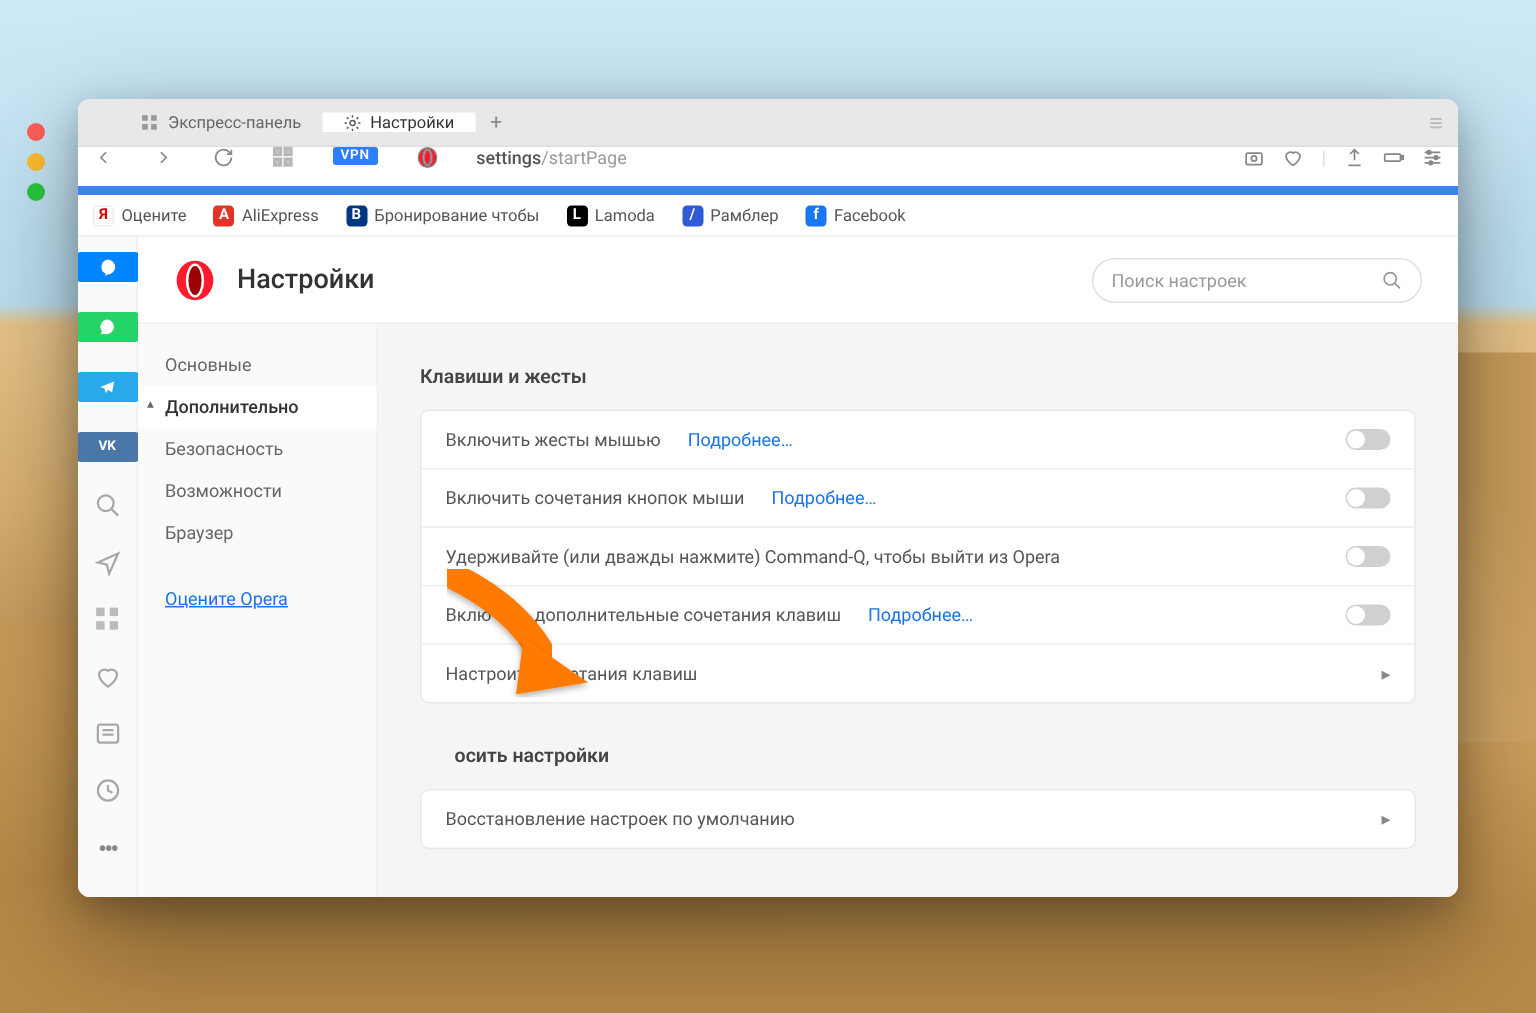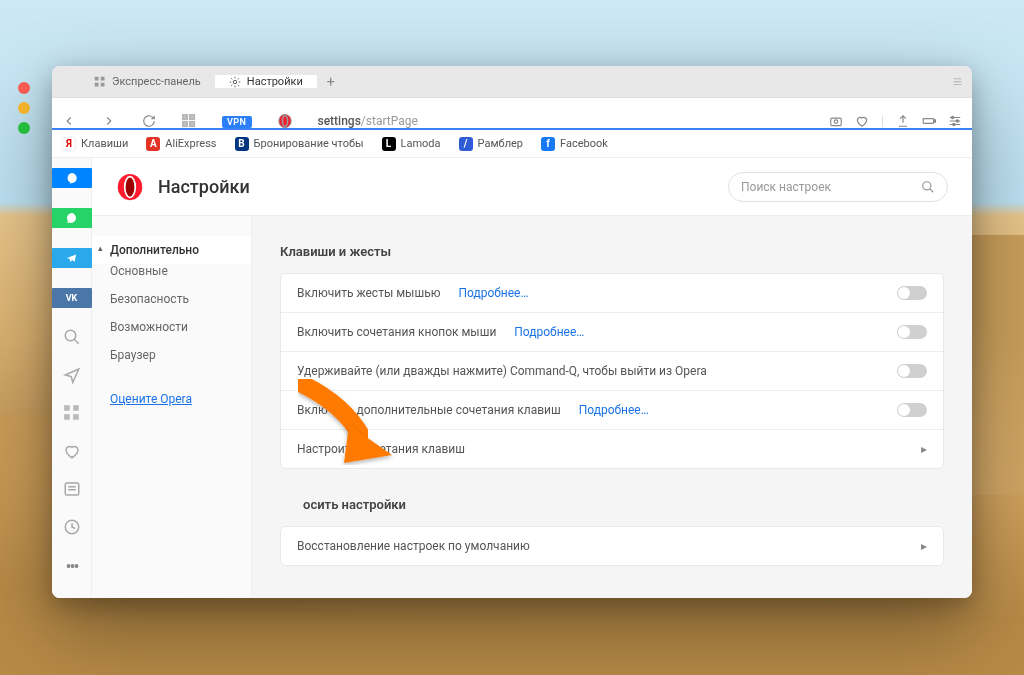--- a/index.html
+++ b/index.html
@@ -9,21 +9,21 @@
 .dune2{position:absolute;right:0;bottom:180px;width:45%;height:260px;background:radial-gradient(120% 100% at 0% 100%,#e8c185 0%,#dfb273 50%,#c99e5b 100%);border-radius:0 0 0 120px}
 .window{position:absolute;left:52px;top:66px;width:920px;height:532px;background:#fafafa;border-radius:8px;box-shadow:0 30px 80px rgba(0,0,0,.35),0 8px 24px rgba(0,0,0,.25);overflow:hidden;display:flex;flex-direction:column}
 .window-ctrl{position:absolute;left:18px;top:82px;display:flex;flex-direction:column;gap:8px}
 .dot{width:12px;height:12px;border-radius:50%}
 .dot.red{background:#fe5f57}.dot.yel{background:#febc2e}.dot.grn{background:#29c840}
 .tabbar{height:32px;background:#e8e8e8;display:flex;align-items:center;padding-left:28px;border-bottom:1px solid #ddd}
 .tab{display:flex;align-items:center;gap:6px;padding:0 14px;font-size:11px;color:#666;background:#e8e8e8;position:relative}
 .tab.active{background:#fff;color:#333}
 .tab svg{width:12px;height:12px}
 .newtab{width:28px;display:flex;align-items:center;justify-content:center;color:#888;font-size:14px}
-.addrbar{height:32px;background:#fff;border-bottom:2px solid #3b82f6;display:flex;align-items:flex-end;padding:0 10px;gap:26px;font-size:12px;color:#666}
+.addrbar{height:32px;background:#fff;border-bottom:6px solid #3b82f6;display:flex;align-items:flex-start;padding:0 10px;gap:26px;font-size:12px;color:#666}
 .addrbar svg{width:14px;height:14px;stroke:#888;fill:none;stroke-width:2}
 .vpn{background:#2d7ff9;color:#fff;font-size:9px;font-weight:600;padding:1px 5px;border-radius:2px;letter-spacing:.5px}
 .opera-o{width:15px;height:15px}
 .addr{flex:1;color:#999}
 .addr b{color:#555;font-weight:500}
 .right-ic{display:flex;gap:12px;align-items:center;color:#aaa}
 .bmbar{height:28px;background:#fff;border-bottom:1px solid #eee;display:flex;align-items:center;padding:0 10px;gap:18px;font-size:11px;color:#555}
 .bm{display:flex;align-items:center;gap:5px}
 .bm .ico{width:14px;height:14px;display:flex;align-items:center;justify-content:center;font-size:10px;font-weight:bold;border-radius:3px;color:#fff}
 .body{flex:1;display:flex;overflow:hidden;background:#f5f5f5}
@@ -135,21 +135,21 @@
           <circle cx="8" cy="6" r="2" fill="#888"></circle>
           <circle cx="16" cy="12" r="2" fill="#888"></circle>
           <circle cx="10" cy="18" r="2" fill="#888"></circle>
         </svg>
     </div>
   </div>
 
   <div class="bmbar">
     <div class="bm">
         <span class="ico" style="background:#fff;color:#d00;border:1px solid #eee">Я</span>
-        <span>Клавиши</span>
+        <span>Оцените</span>
       </div>
     <div class="bm">
         <span class="ico" style="background:#e43225">A</span>
         <span>AliExpress</span>
       </div>
     <div class="bm">
         <span class="ico" style="background:#003580">B</span>
         <span>Бронирование чтобы</span>
       </div>
     <div class="bm">
@@ -224,22 +224,22 @@
           <span>Поиск настроек</span>
           <svg width="14" height="14" viewBox="0 0 24 24" style="margin-left:auto">
               <circle cx="10" cy="10" r="7" fill="none" stroke="#999" stroke-width="2"></circle>
               <line x1="15" y1="15" x2="21" y2="21" stroke="#999" stroke-width="2"></line>
             </svg>
         </div>
       </div>
 
       <div class="main">
         <div class="nav">
+          <div class="nav-item first">Основные</div>
           <div class="nav-item cur">Дополнительно</div>
-          <div class="nav-item first">Основные</div>
           <div class="nav-item">Безопасность</div>
           <div class="nav-item">Возможности</div>
           <div class="nav-item">Браузер</div>
           <div class="nav-item link">Оцените Opera</div>
         </div>
 
         <div class="panel">
           <div class="section-title">Клавиши и жесты</div>
           <div class="card">
             <div class="row">

